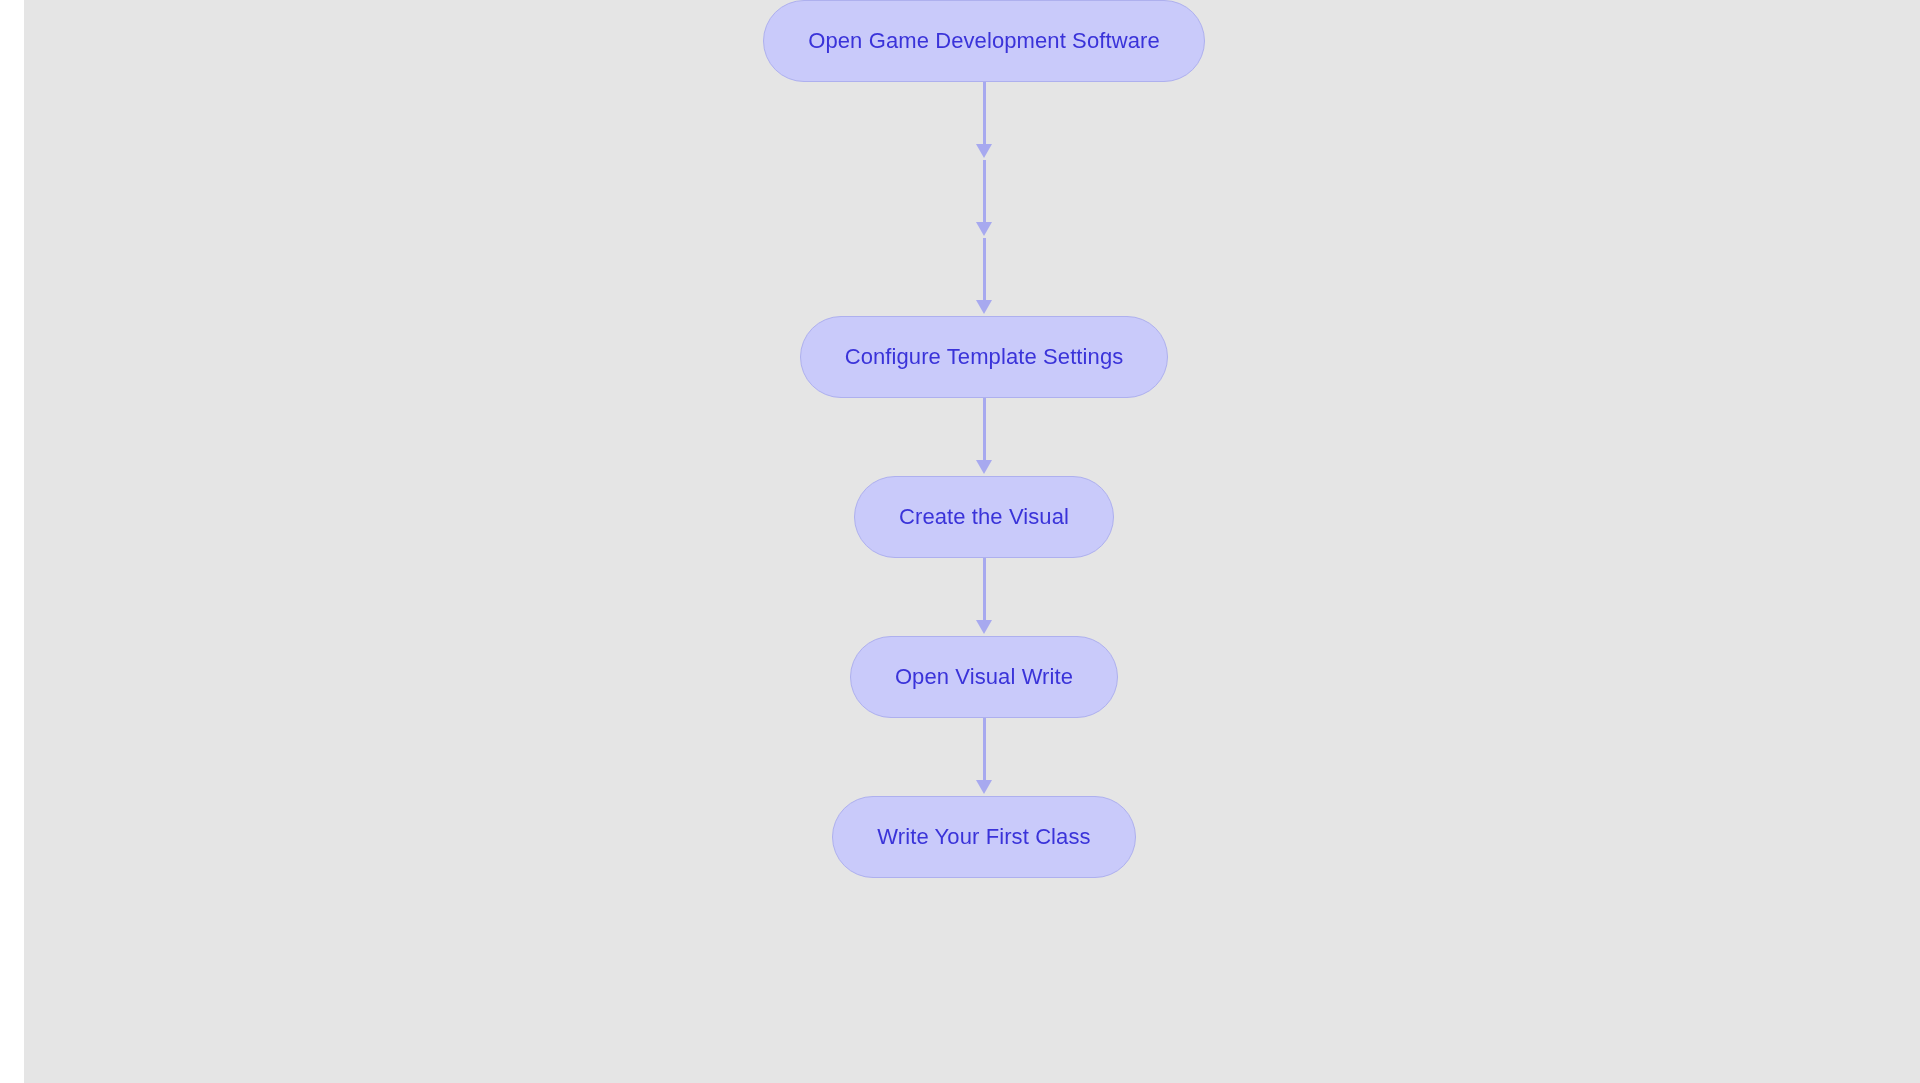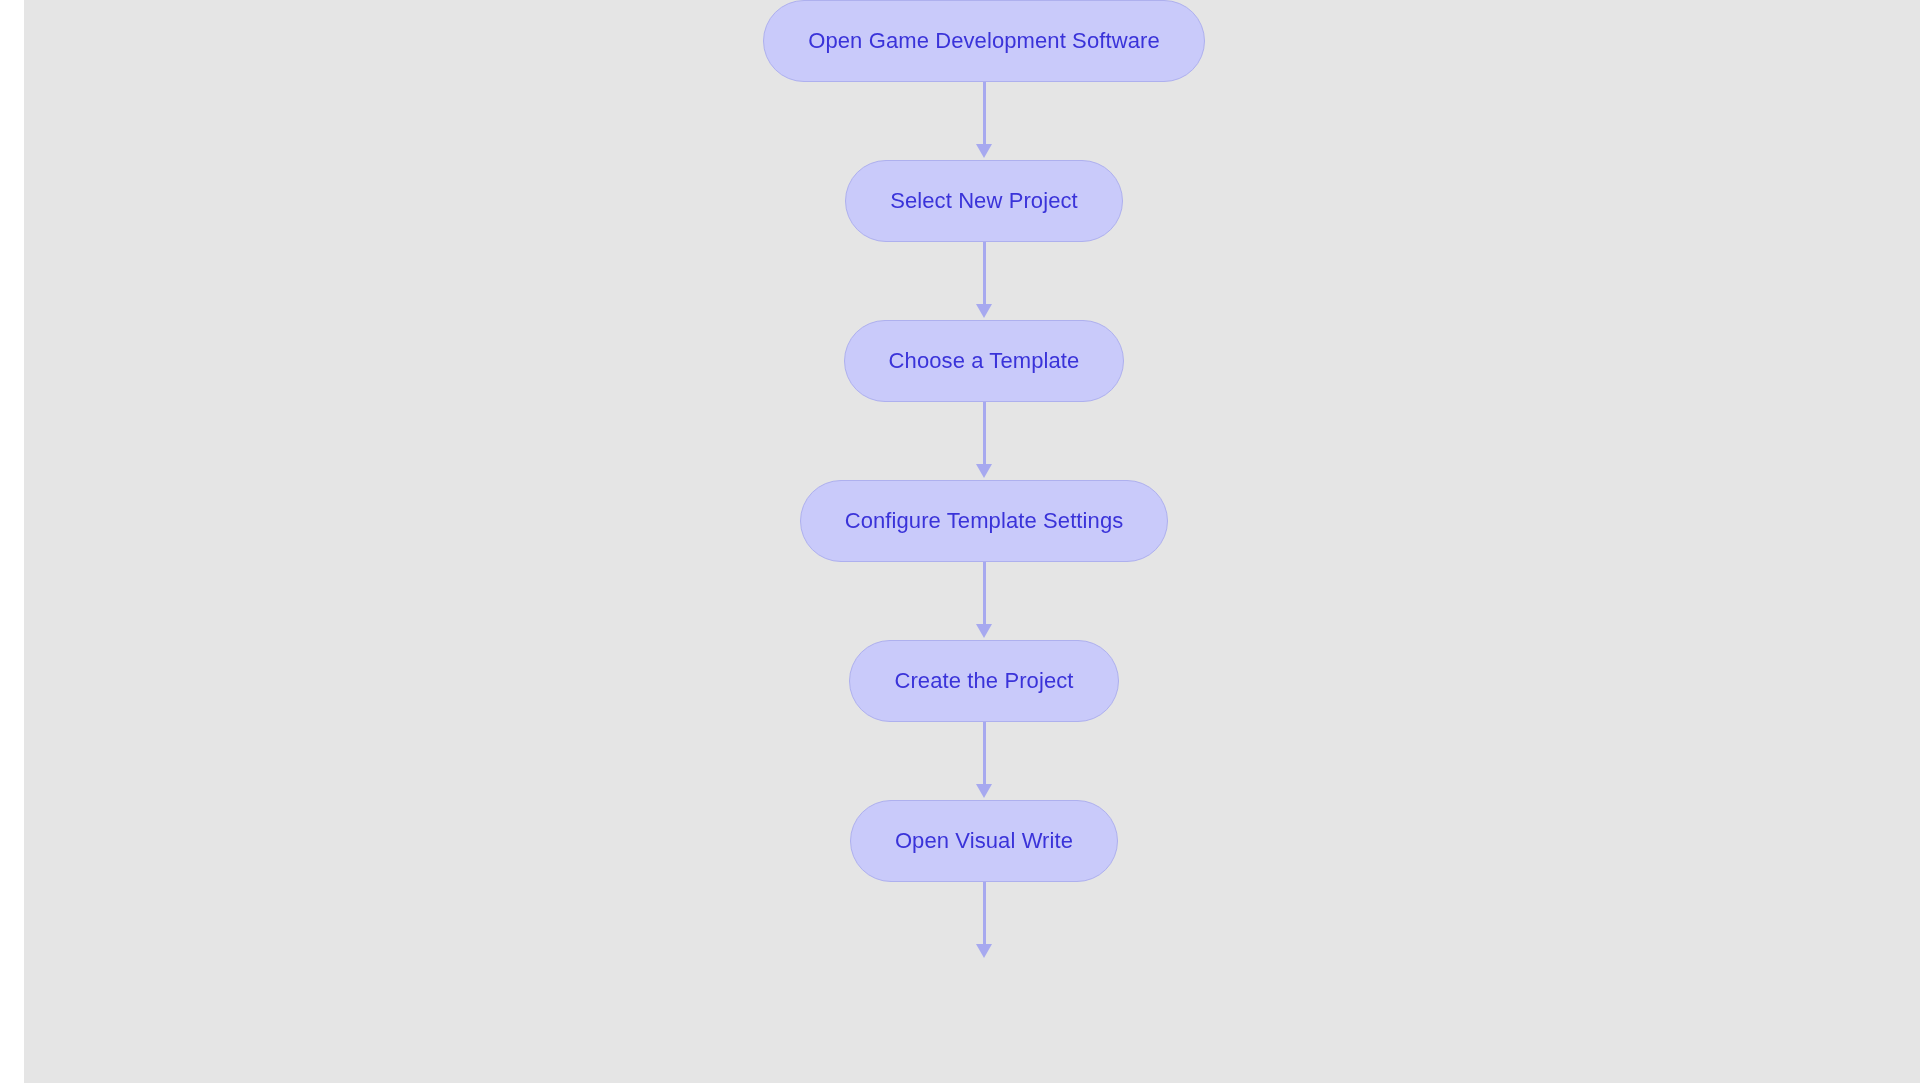--- a/index.html
+++ b/index.html
@@ -98,70 +98,65 @@
       <div class="node">
         <span>Open Game Development Software</span>
       </div>
     </div>
 
     <div class="connector">
       <div class="shaft"></div>
       <div class="arrowhead"></div>
     </div>
 
-    <div class="node-row">
-      <div class="node">
-        <span>Select New Project</span>
-      </div>
-    </div>
 
     <div class="connector">
       <div class="shaft"></div>
       <div class="arrowhead"></div>
     </div>
 
-    <div class="node-row">
-      <div class="node">
-        <span>Choose a Template</span>
-      </div>
-    </div>
 
     <div class="connector">
       <div class="shaft"></div>
       <div class="arrowhead"></div>
     </div>
 
     <div class="node-row">
       <div class="node">
         <span>Configure Template Settings</span>
       </div>
     </div>
 
     <div class="connector">
       <div class="shaft"></div>
       <div class="arrowhead"></div>
     </div>
 
     <div class="node-row">
       <div class="node">
-        <span>Create the Project</span>
+        <span>Create the Visual</span>
       </div>
     </div>
 
     <div class="connector">
       <div class="shaft"></div>
       <div class="arrowhead"></div>
     </div>
 
     <div class="node-row">
       <div class="node">
         <span>Open Visual Write</span>
       </div>
     </div>
 
     <div class="connector">
       <div class="shaft"></div>
       <div class="arrowhead"></div>
     </div>
 
+    <div class="node-row">
+      <div class="node">
+        <span>Write Your First Class</span>
+      </div>
+    </div>
 
   </div>
 </div>
 
 </body></html>

